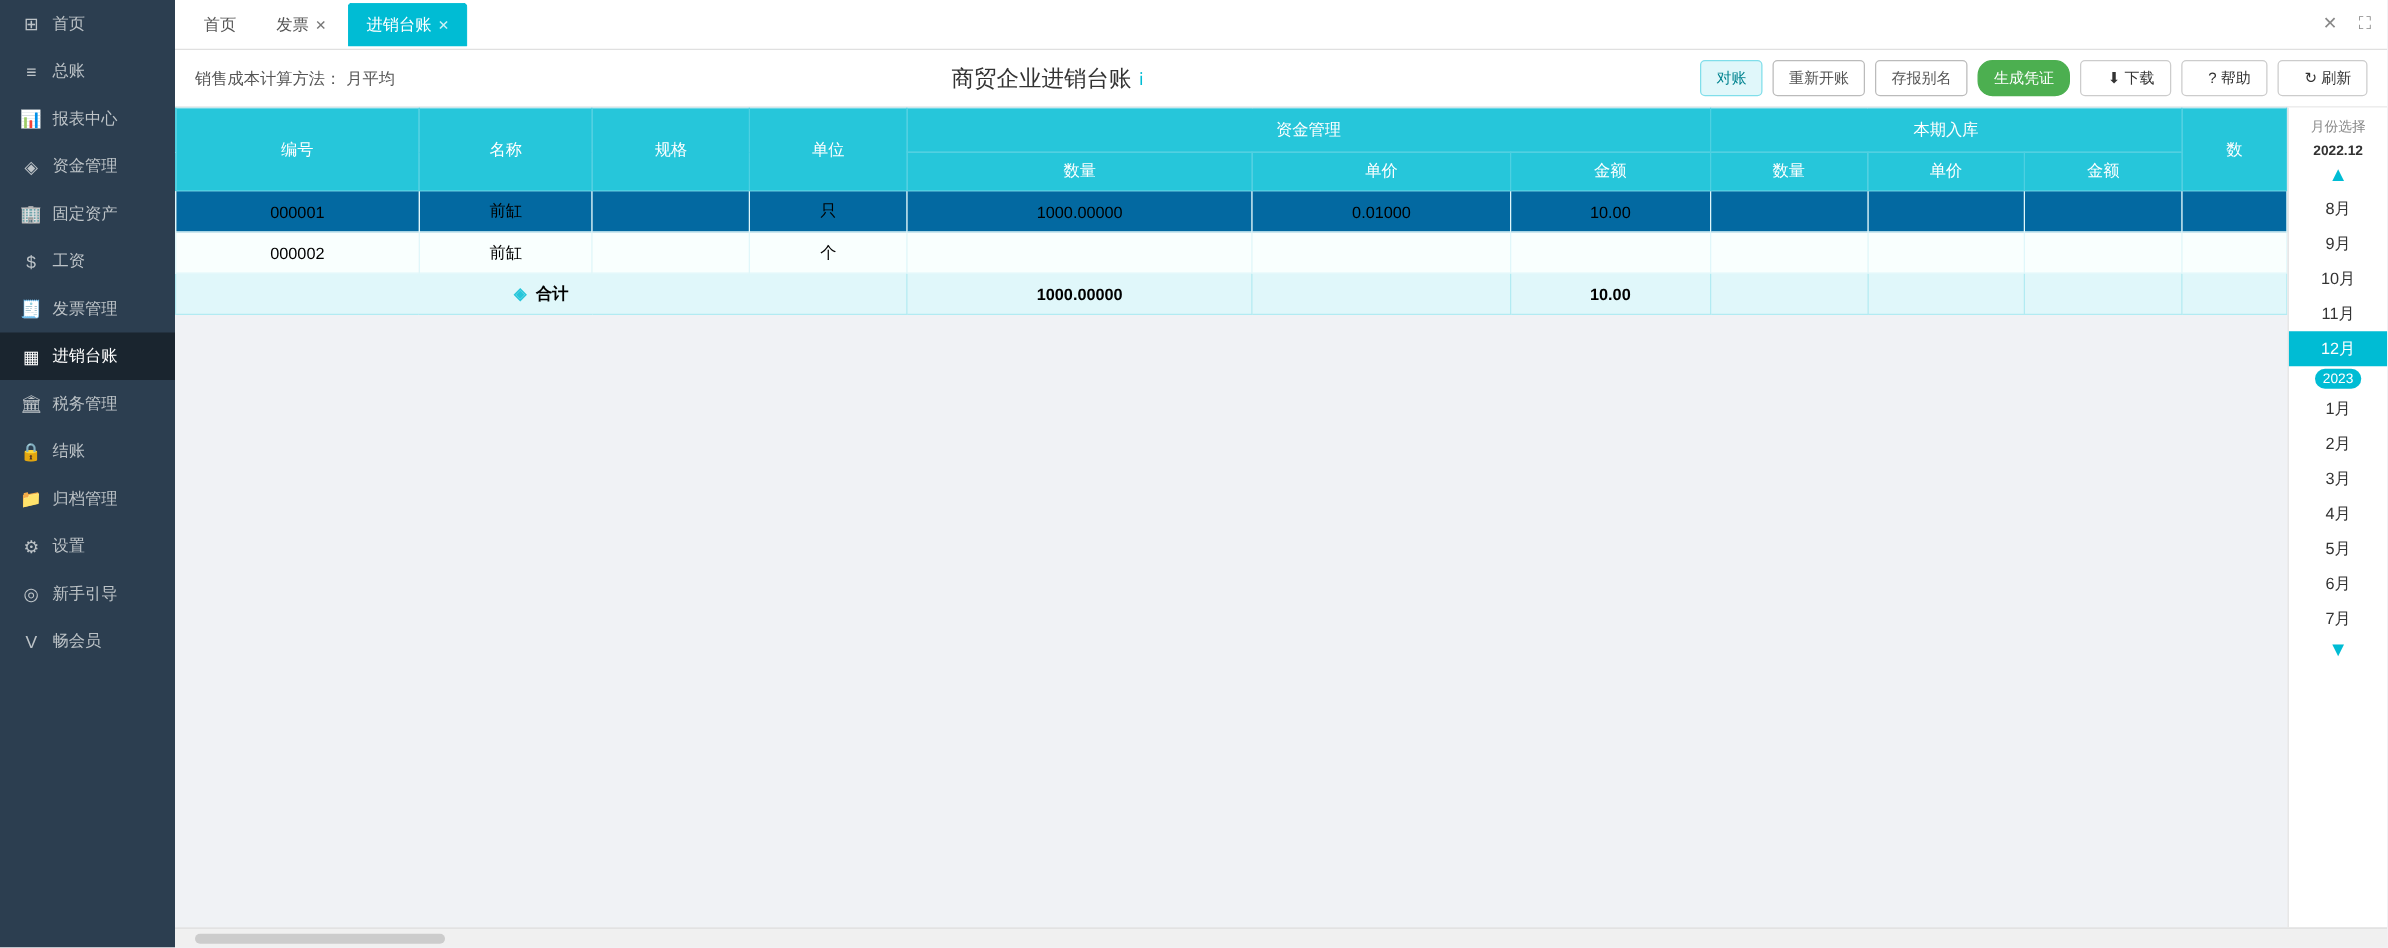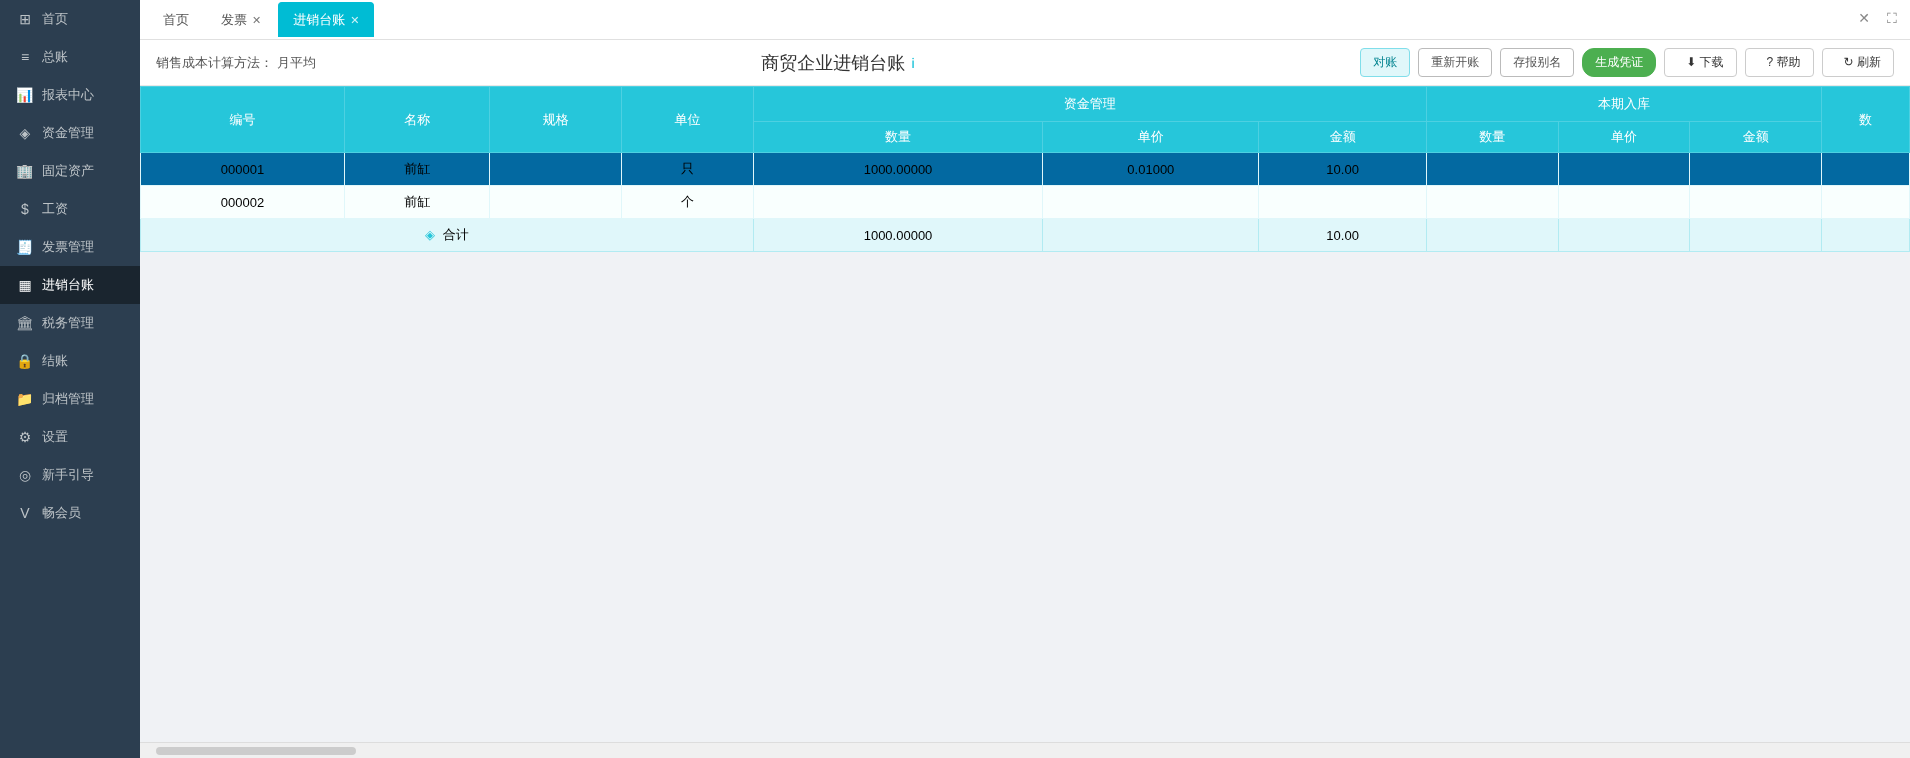--- a/index.html
+++ b/index.html
@@ -137,21 +137,21 @@
     }
     tbody tr td {
       padding: 7px 8px;
       border: 1px solid #e0f7fa;
       background: #0369a1;
       text-align: center;
     }
     tbody tr:nth-child(even) td { background: #f9fffe; }
     tbody tr.total-row td {
       background: #e0f7fa;
-      font-weight: normal;
+      font-weight: bold;
       border: 1px solid #b2ebf2;
     }
     .total-icon { color: #26c6da; margin-right: 4px; }
 
     
     .month-panel {
       width: 80px;
       background: #fff;
       border-left: 1px solid #e0e0e0;
       display: flex;
@@ -399,20 +399,39 @@
             <td>10.00</td>
             <td></td>
             <td></td>
             <td></td>
             <td></td>
           </tr>
         </tbody>
       </table>
     </div>
 
+    <div class="month-panel">
+      <div class="month-panel-title">月份选择</div>
+      <div class="month-panel-year">2022.12</div>
+      <div class="nav-arrow">▲</div>
+      <div class="month-item">8月</div>
+      <div class="month-item">9月</div>
+      <div class="month-item">10月</div>
+      <div class="month-item">11月</div>
+      <div class="month-item active">12月</div>
+      <div class="month-item year-badge">2023</div>
+      <div class="month-item">1月</div>
+      <div class="month-item">2月</div>
+      <div class="month-item">3月</div>
+      <div class="month-item">4月</div>
+      <div class="month-item">5月</div>
+      <div class="month-item">6月</div>
+      <div class="month-item">7月</div>
+      <div class="nav-arrow">▼</div>
+    </div>
 
   </div>
 
   <div style="height:16px; background:#f0f0f0; border-top:1px solid #ddd; display:flex; align-items:center; padding:0 16px;">
     <div style="width:200px; height:8px; background:#ccc; border-radius:4px;"></div>
   </div>
 
 </div>
 
 </body></html>

